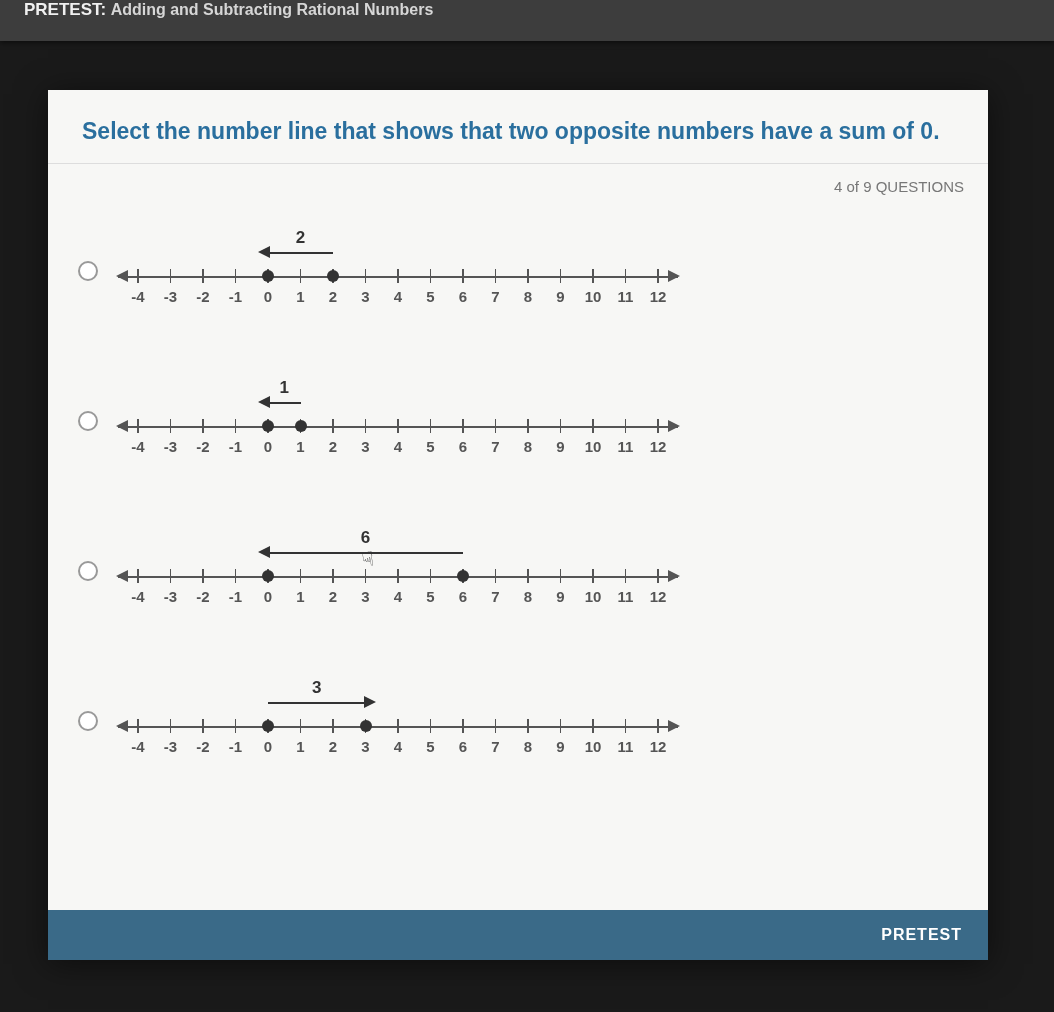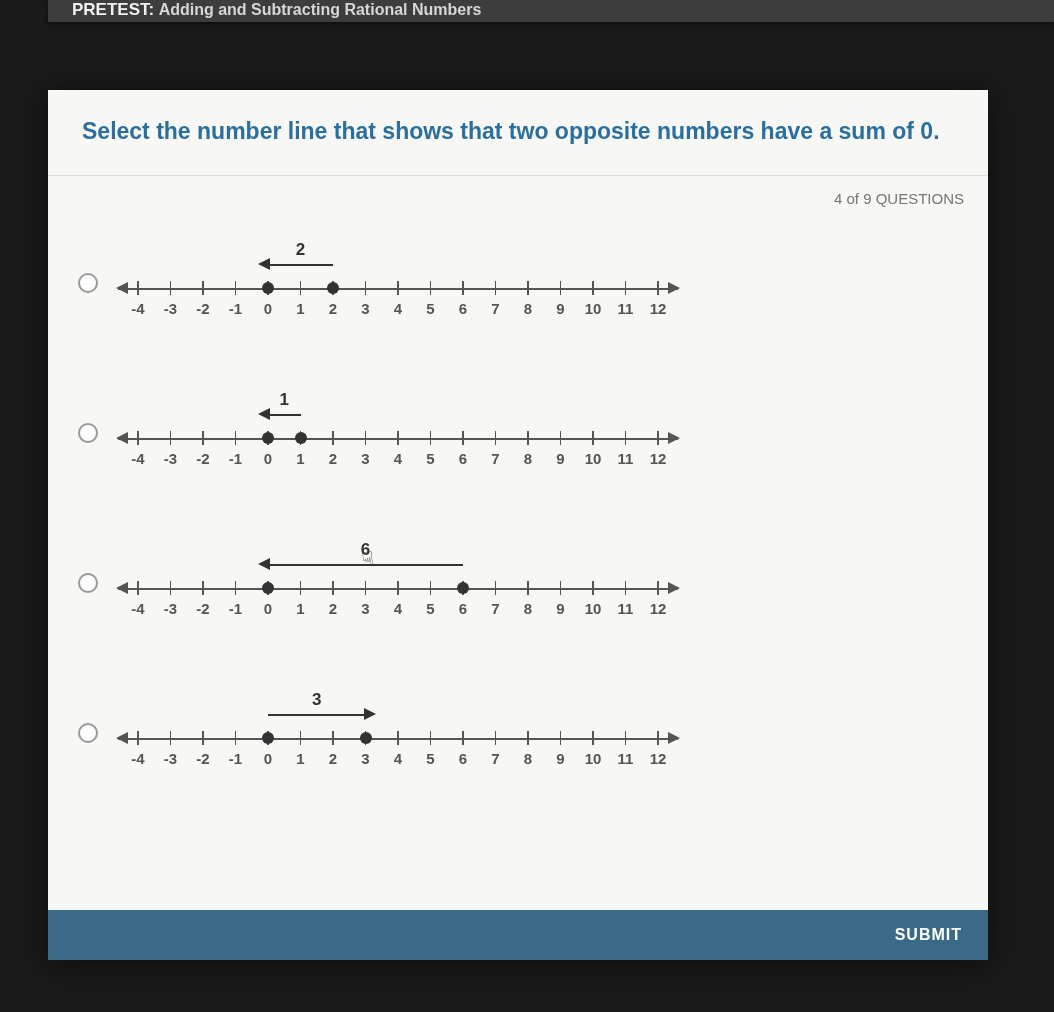--- a/index.html
+++ b/index.html
@@ -7,39 +7,38 @@
   body {
     background: #1a1a1a;
     font-family: Arial, Helvetica, sans-serif;
     position: relative;
     overflow: hidden;
   }
   .header-bar {
     background: #3d3d3d;
     color: #f0f0f0;
     padding: 0 24px 10px 24px;
-    height: 22px;
+    height: 41px;
     box-shadow: 0 2px 5px rgba(0,0,0,0.5);
-    margin-left: 48px;
   }
   .header-title { font-size: 17px; font-weight: bold; display: inline; }
   .header-sub   { font-size: 16px; font-weight: 600; display: inline; color: #d6d6d6; }
   .card {
     position: absolute;
     left: 48px;
     top: 90px;
     width: 940px;
     height: 870px;
     background: #f7f7f5;
     box-shadow: 0 4px 30px rgba(0,0,0,0.5);
     display: flex;
     flex-direction: column;
   }
   .question-block {
-    padding: 26px 34px 28px 34px;
+    padding: 26px 34px 16px 34px;
     border-bottom: 1px solid #ddd;
   }
   .question-text {
     color: #2a6f9e;
     font-size: 23px;
     font-weight: 700;
     line-height: 1.35;
   }
   .progress-row {
     text-align: right;
@@ -358,17 +357,17 @@
           <div class="dot" style="left: 150px;"></div>
           <div class="dot" style="left: 247.5px;"></div>
           <div class="jump-line" style="left: 150px; width: 97.5px;"></div>
           <div class="jump-arrow right" style="left: 245.5px;"></div>
           <div class="jump-label" style="left: 198.75px;">3</div>
         </div>
       </div>
     </div>
 
   <div class="footer-bar">
-    <span>SUBMIT</span>
+    <span>PRETEST</span>
   </div>
 </div>
 
 <span class="cursor-icon" style="left:362px; top:547px;">☟</span>
 
 </body></html>

